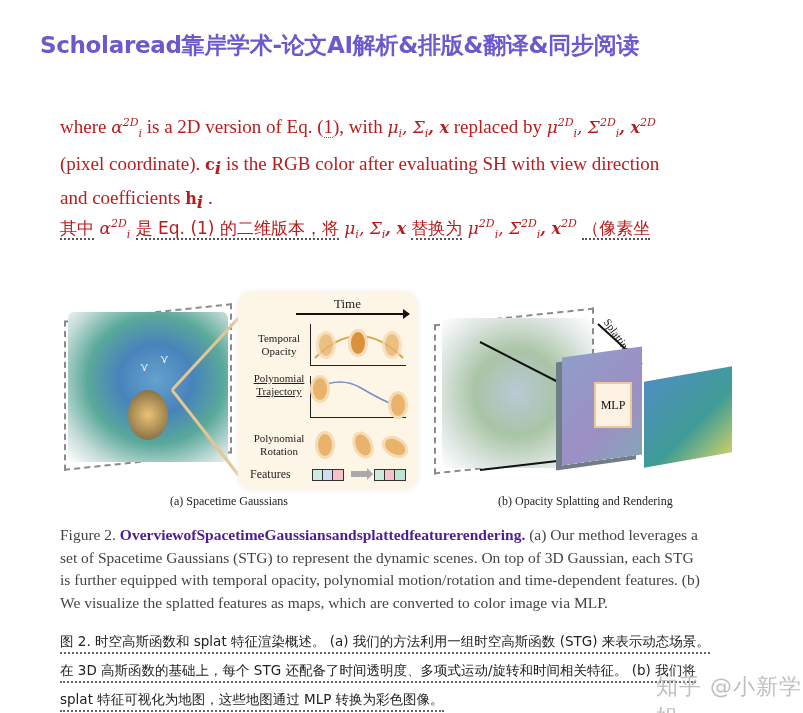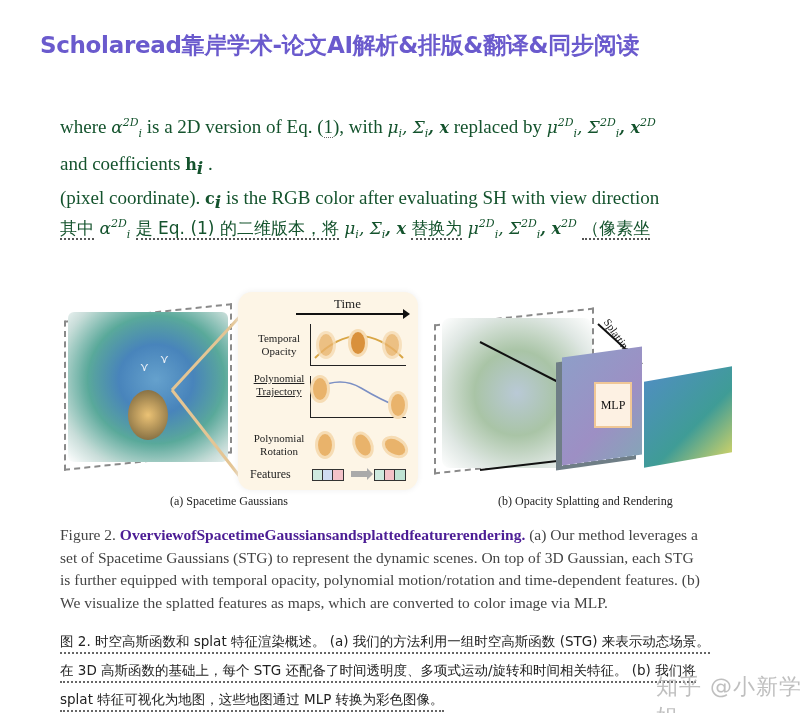--- a/index.html
+++ b/index.html
@@ -8,21 +8,21 @@
 
   .banner {
     position: absolute; left: 0; top: 0; width: 679px; height: 90px;
     display: flex; align-items: center; justify-content: center;
   }
   .banner-title {
     font-family: "DejaVu Sans", sans-serif; font-size: 23px; font-weight: bold;
     color: #6a5acd; letter-spacing: -0.3px;
   }
 
-  .para { position: absolute; left: 60px; width: 700px; font-size: 19px; line-height: 30px; color: #14532d; }
+  .para { position: absolute; left: 60px; width: 700px; font-size: 19px; line-height: 30px; color: #b91c1c; }
   .en-para { top: 108px; }
   .zh-para { top: 208px; font-family: "DejaVu Sans", sans-serif; font-size: 17px; line-height: 31px; }
   .line { display: block; white-space: nowrap; }
   .m { font-family: "DejaVu Serif", serif; font-style: italic; font-size: 17px; }
   .mb { font-family: "DejaVu Serif", serif; font-weight: bold; font-size: 16px; }
   .ul { border-bottom: 2px dotted #555; }
   .ref { border-bottom: 1px dotted #666; }
   sup, sub { font-size: 11px; }
 
   
@@ -84,28 +84,28 @@
 <div class="para en-para">
   <span class="line">
     <span>where </span>
     <span class="m"><span>α</span><sup>2D</sup><sub>i</sub></span>
     <span> is a 2D version of Eq. (</span><span class="ref">1</span><span>), with </span>
     <span class="m"><span>μ</span><sub>i</sub><span>, Σ</span><sub>i</sub><span class="mb">, x</span></span>
     <span> replaced by </span>
     <span class="m"><span>μ</span><sup>2D</sup><sub>i</sub><span>, Σ</span><sup>2D</sup><sub>i</sub><span class="mb">, x</span><sup>2D</sup></span>
   </span>
   <span class="line">
+    <span>(pixel coordinate). </span>
+    <span class="mb"><span>c</span><sub class="m">i</sub></span>
+    <span> is the RGB color after evaluating SH with view direction</span>
+  </span>
+  <span class="line">
     <span>and coefficients </span>
     <span class="mb"><span>h</span><sub class="m">i</sub></span>
     <span> .</span>
-  </span>
-  <span class="line">
-    <span>(pixel coordinate). </span>
-    <span class="mb"><span>c</span><sub class="m">i</sub></span>
-    <span> is the RGB color after evaluating SH with view direction</span>
   </span>
 </div>
 
 <div class="para zh-para">
   <span class="line">
     <span class="ul">其中</span>
     <span class="m"><span>α</span><sup>2D</sup><sub>i</sub></span>
     <span class="ul">是 Eq. (1) 的二维版本，将</span>
     <span class="m"><span>μ</span><sub>i</sub><span>, Σ</span><sub>i</sub><span class="mb">, x</span></span>
     <span class="ul">替换为</span>

